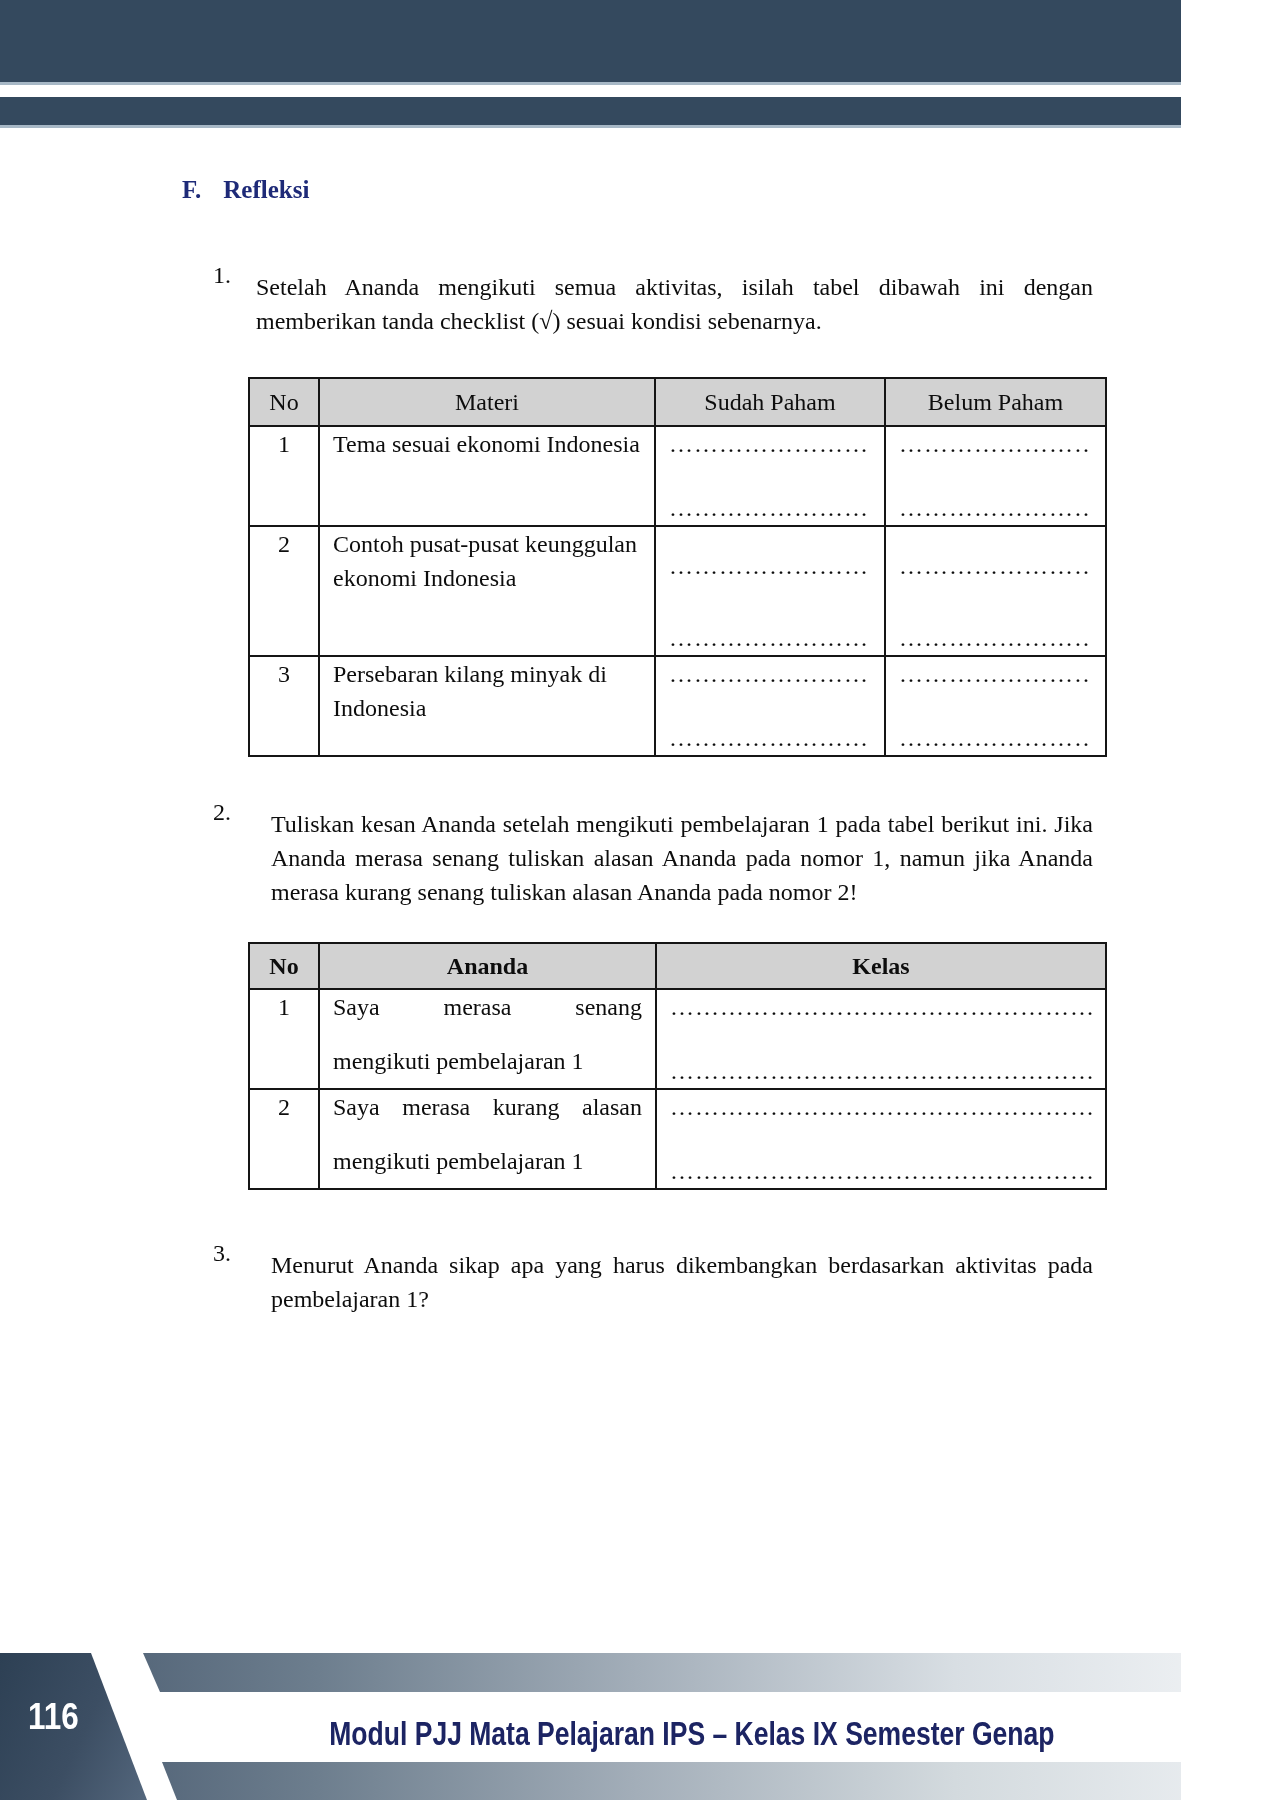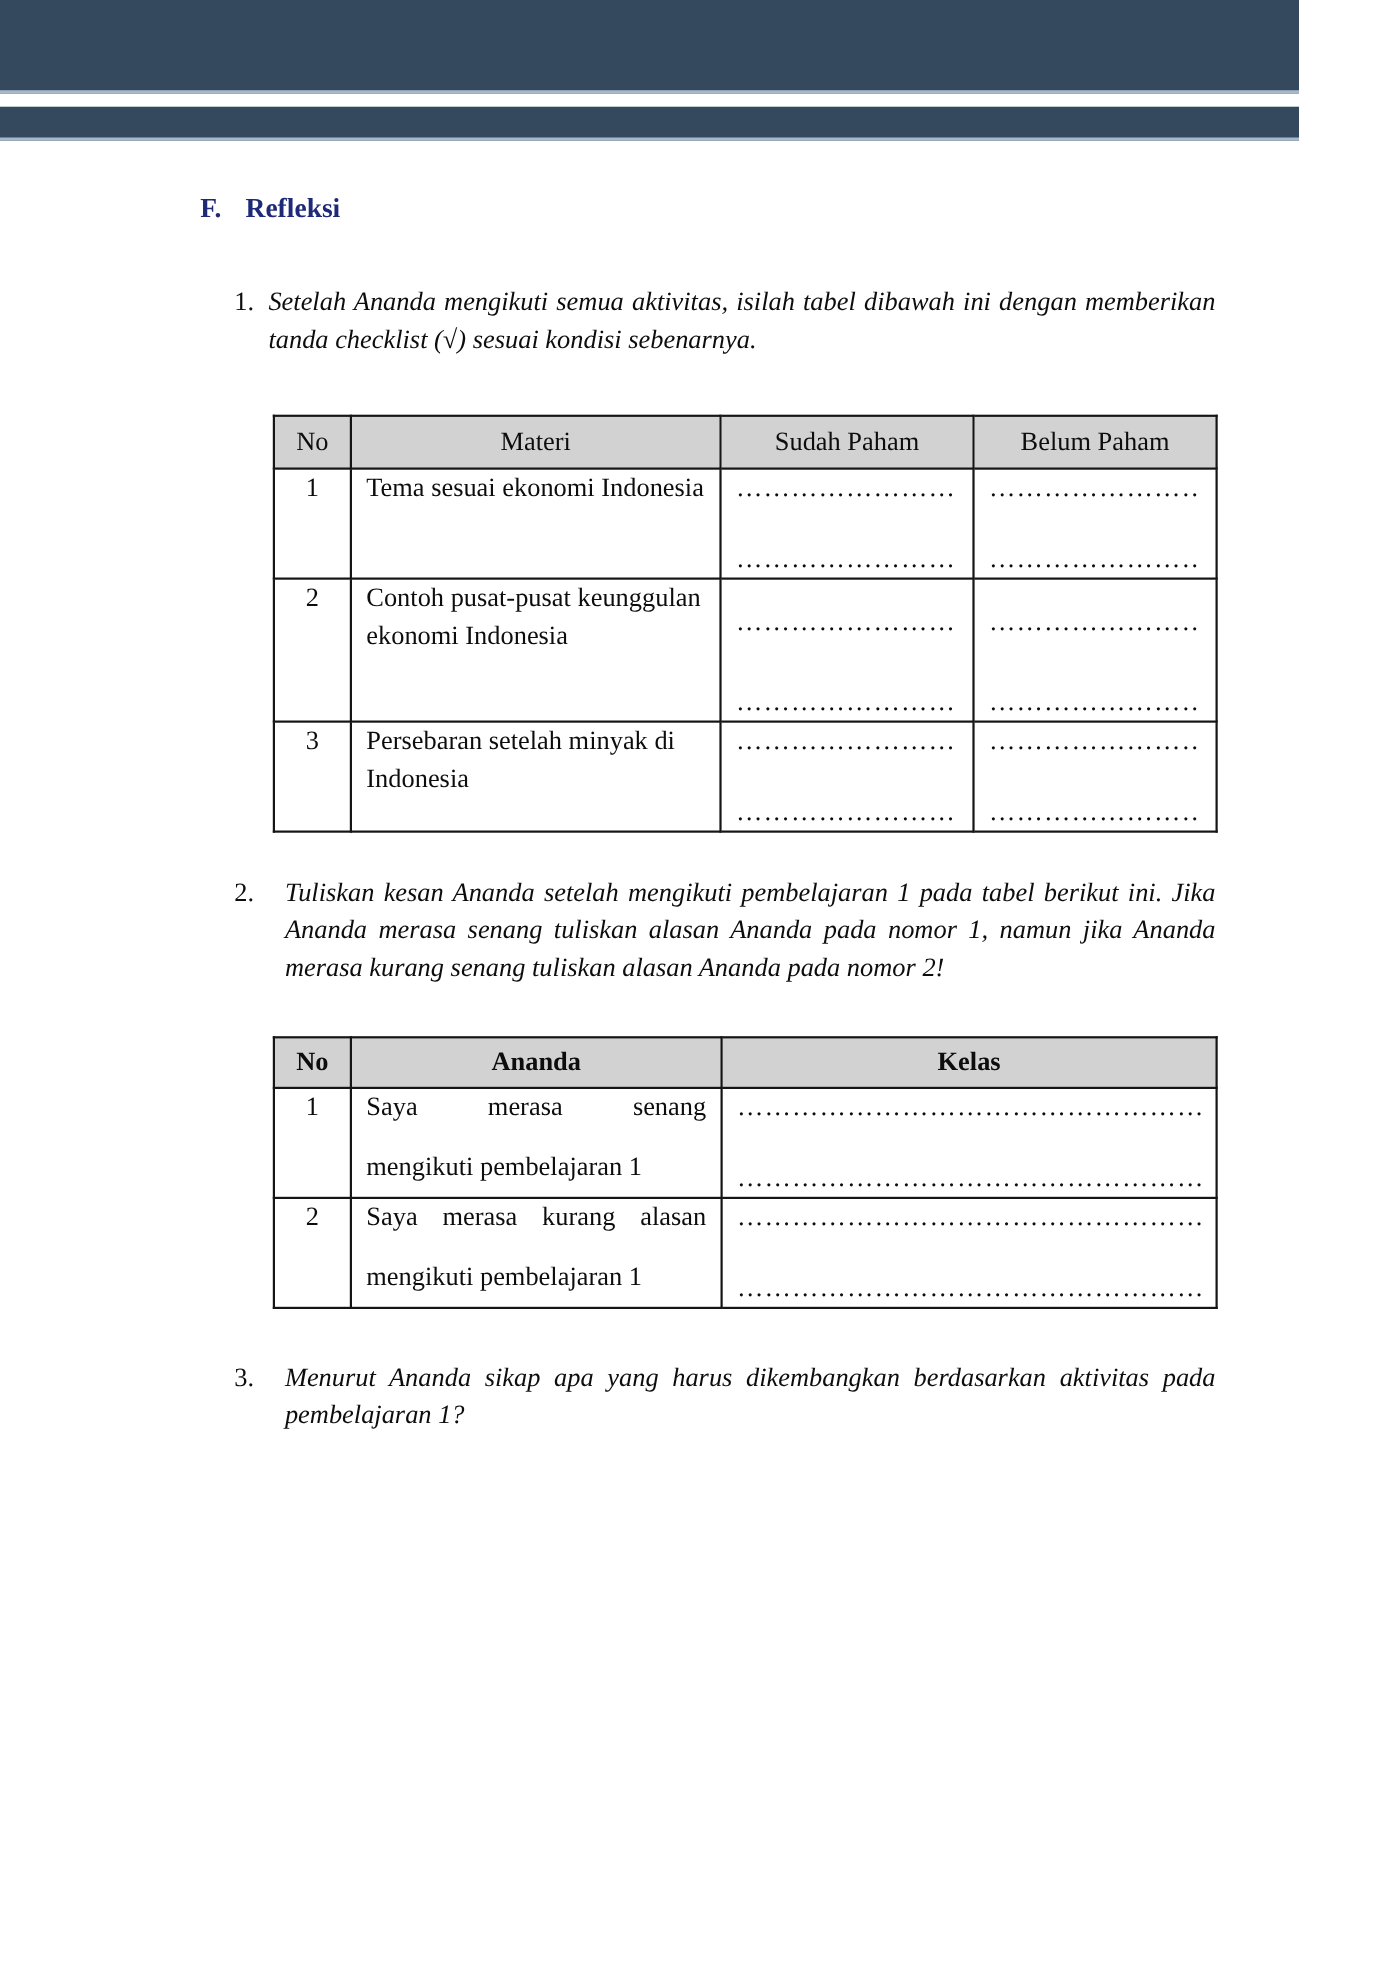--- a/index.html
+++ b/index.html
@@ -29,21 +29,21 @@
 
   
   .list-item {
     position:absolute; left:213px; width:892px;
     display:flex; align-items:flex-start;
     font-size:24px; line-height:34px;
   }
   .list-item .num { flex:none; }
   .item1 .num { width:31px; }
   .item2 .num, .item3 .num { width:46px; }
-  .list-item p { margin:0; flex:1; text-align:justify;font-style:italic; }
+  .list-item p { margin:12px; flex:1; text-align:justify; }
   .item1 { top:258px; }
   .item2 { top:795px; }
   .item3 { top:1236px; }
 
   
   table.t {
     position:absolute; left:248px;
     border-collapse:collapse; table-layout:fixed; background:#fff;
   }
   .t1 { top:377px; width:857px; }
@@ -164,21 +164,21 @@
           <div class="dotline">……………………….</div>
           <div class="dotline">……………………….</div>
         </td>
         <td class="dots">
           <div class="dotline">……………………….</div>
           <div class="dotline">……………………….</div>
         </td>
       </tr>
       <tr style="height:100px">
         <td class="cell-no">3</td>
-        <td class="cell-text">Persebaran setelah minyak di Indonesia</td>
+        <td class="cell-text">Persebaran kilang minyak di Indonesia</td>
         <td class="dots">
           <div class="dotline">………………………..</div>
           <div class="dotline">………………………..</div>
         </td>
         <td class="dots">
           <div class="dotline">………………………..</div>
           <div class="dotline">……………………….</div>
         </td>
       </tr>
     </tbody>
@@ -226,14 +226,23 @@
         </td>
       </tr>
     </tbody>
   </table>
 
   <div class="list-item item3">
     <span class="num">3.</span>
     <p>Menurut Ananda sikap apa yang harus dikembangkan berdasarkan aktivitas pada pembelajaran 1?</p>
   </div>
 
+  <div class="footer">
+    <div class="f-band-top"></div>
+    <div class="f-band-bottom"></div>
+    <div class="f-page-block"></div>
+    <div class="f-page-num">116</div>
+    <div class="f-title-wrap">
+      <span class="f-title">Modul PJJ Mata Pelajaran IPS – Kelas IX Semester Genap</span>
+    </div>
+  </div>
 
 </div>
 
 </body></html>

